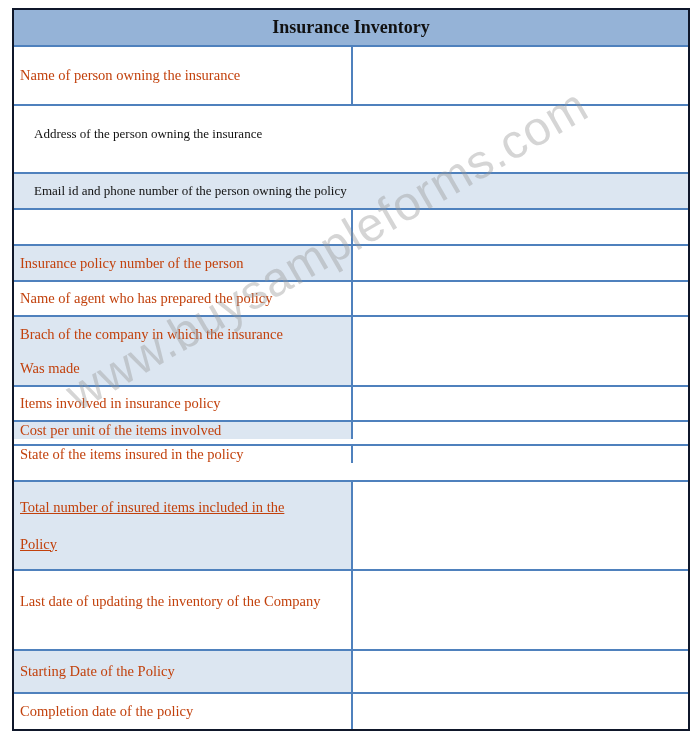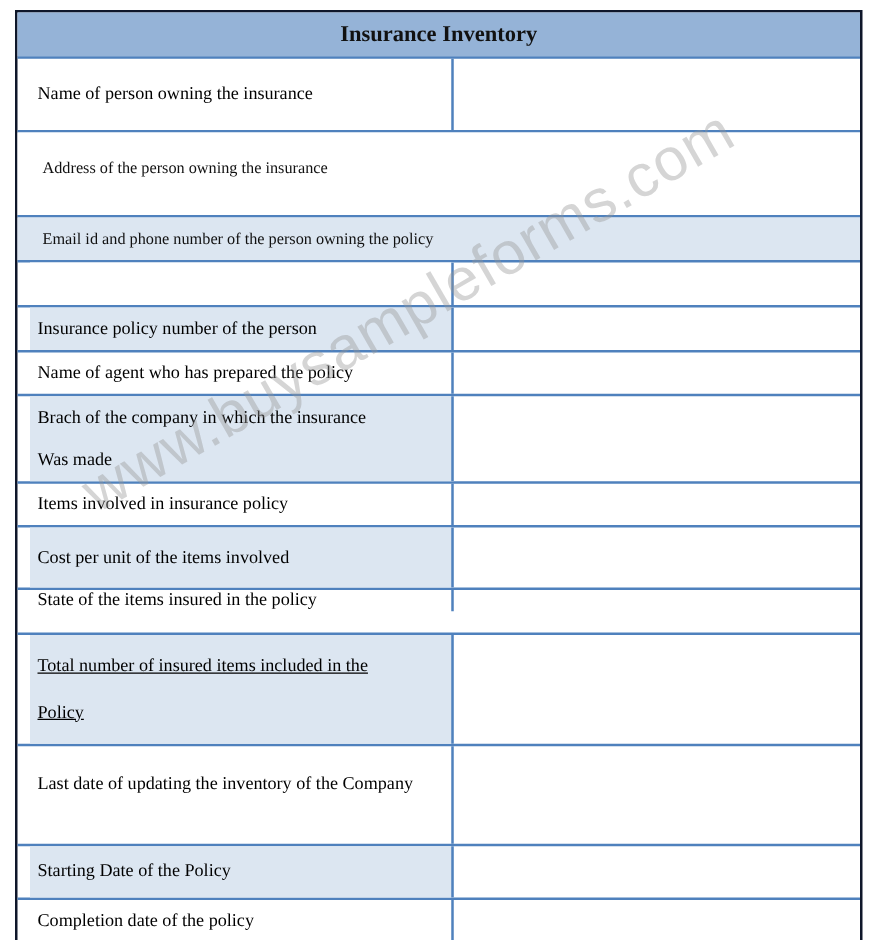--- a/index.html
+++ b/index.html
@@ -1,20 +1,20 @@
 <!DOCTYPE html>
 <html><head>
 <meta charset="utf-8">
 <style>
   html, body { margin:0; padding:0; background:#ffffff; }
   body { width:700px; height:752px; position:relative; overflow:hidden; font-family:"Liberation Serif", serif; }
   .form { position:absolute; left:12px; top:8px; width:678px; border:2px solid #0f172a; box-sizing:border-box; }
   .row { display:flex; border-top:2px solid #4f81bd; box-sizing:border-box; }
   .title { height:35px; background:#95b3d7; display:flex; align-items:center; justify-content:center; font-weight:bold; font-size:18px; color:#111; }
-  .label { width:339px; border-right:2px solid #4f81bd; box-sizing:border-box; padding:0 6px; font-size:14.5px; color:#000000; display:flex; align-items:flex-start;margin-left:10px; }
+  .label { width:339px; border-right:2px solid #4f81bd; box-sizing:border-box; padding:0 6px; font-size:14.5px; color:#c2410c; display:flex; align-items:flex-start; }
   .value { flex:1; }
   .shade .label { background:#dce6f1; }
   .full { width:100%; padding:0 20px; font-size:13px; color:#111; display:flex; align-items:center; background:#dce6f1; box-sizing:border-box; }
   .label span { display:block; }
   .watermark { position:absolute; left:70px; top:370px; font-family:"Liberation Sans", sans-serif; font-size:48px; color:rgba(150,150,150,0.4); transform:rotate(-30deg); transform-origin:left center; white-space:nowrap; letter-spacing:1px; pointer-events:none; }
 </style>
 </head>
 <body>
 
 <div class="form">
@@ -56,21 +56,21 @@
       <span>Was made</span>
     </div>
     <div class="value"></div>
   </div>
 
   <div class="row" style="height:35px;">
     <div class="label" style="align-items:center;">Items involved in insurance policy</div>
     <div class="value"></div>
   </div>
 
-  <div class="row shade" style="height:50px;">
+  <div class="row shade" style="height:24px;flex-direction:column;">
     <div class="label" style="align-items:center;">Cost per unit of the items involved</div>
     <div class="value"></div>
   </div>
 
   <div class="row" style="height:36px;flex-direction:column;">
     <div class="label" style="align-items:center;">State of the items insured in the policy</div>
     <div class="value"></div>
   </div>
 
   <div class="row shade" style="height:89px;">

